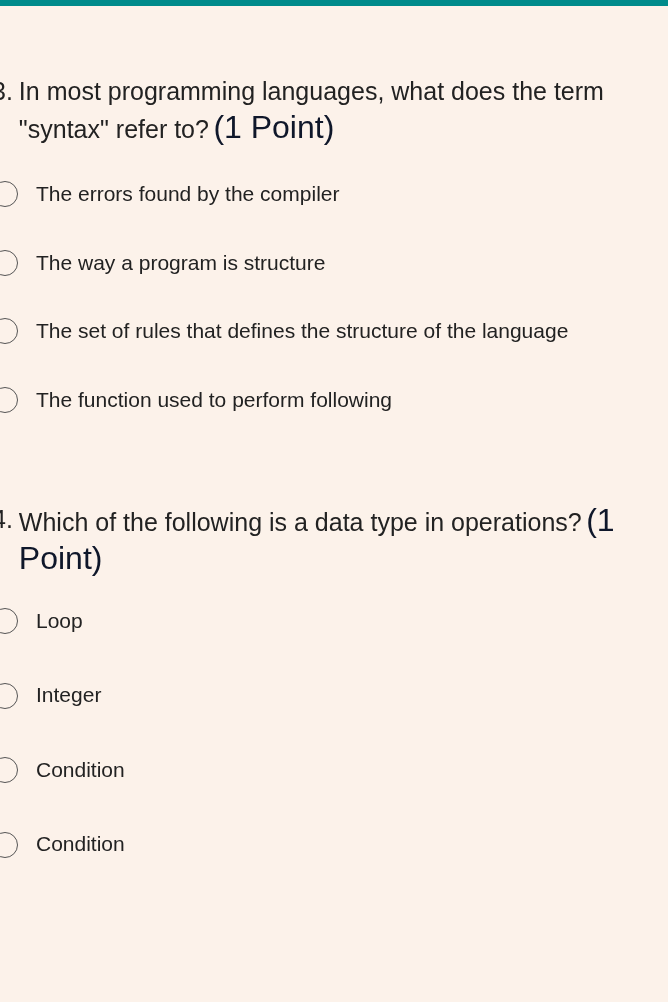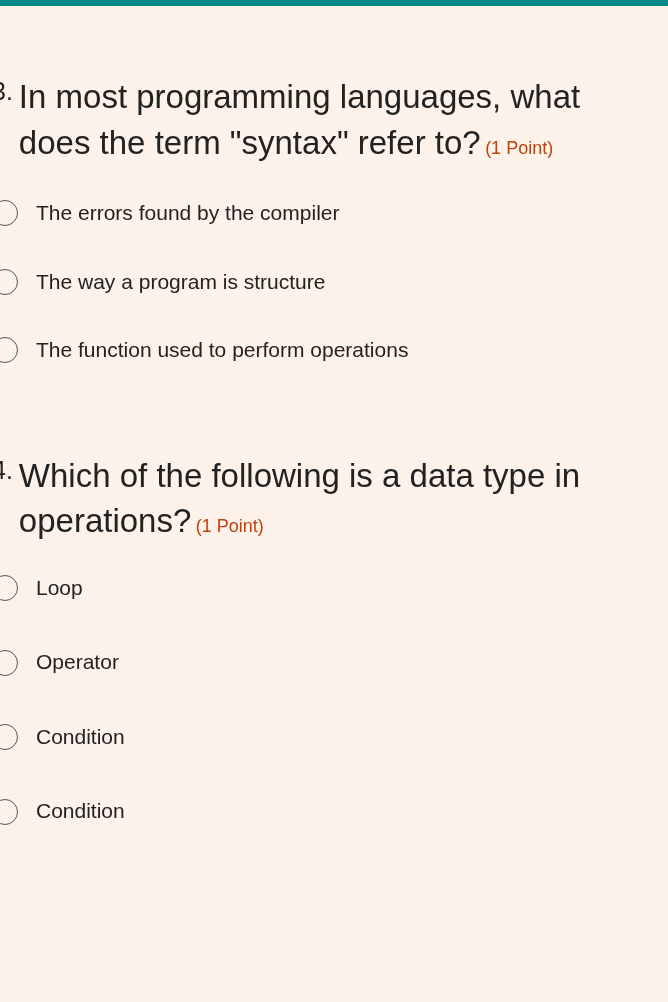--- a/index.html
+++ b/index.html
@@ -37,27 +37,27 @@
       color: #222;
       margin-left: -8px;
       padding-right: 6px;
       line-height: 1.4;
     }
     .question-text-wrap {
       flex: 1;
       padding-right: 20px;
     }
     .question-text {
-      font-size: 33px;
+      font-size: 25px;
       color: #222;
       line-height: 1.38;
     }
     .points {
-      color: #c2410c;
-      font-size: 18px;
+      color: #0f172a;
+      font-size: 32px;
     }
     .options {
       padding-left: 0;
     }
     .option-row {
       display: flex;
       align-items: center;
       margin-bottom: 36px;
       cursor: pointer;
     }
@@ -103,41 +103,45 @@
       <div class="option-row">
         <div class="radio"></div>
         <span class="option-label">The errors found by the compiler</span>
       </div>
       <div class="option-row">
         <div class="radio"></div>
         <span class="option-label">The way a program is structure</span>
       </div>
       <div class="option-row">
         <div class="radio"></div>
-        <span class="option-label">The function used to perform operations</span>
+        <span class="option-label">The set of rules that defines the structure of the language</span>
+      </div>
+      <div class="option-row">
+        <div class="radio"></div>
+        <span class="option-label">The function used to perform following</span>
       </div>
     </div>
   </div>
 
   <div class="question-block q4">
     <div class="question-header">
       <span class="question-number">4.</span>
       <div class="question-text-wrap">
         <span class="question-text">Which of the following is a data type in operations?</span>
         <span class="points">(1 Point)</span>
       </div>
     </div>
     <div class="options">
       <div class="option-row">
         <div class="radio"></div>
         <span class="option-label">Loop</span>
       </div>
       <div class="option-row">
         <div class="radio"></div>
-        <span class="option-label">Operator</span>
+        <span class="option-label">Integer</span>
       </div>
       <div class="option-row">
         <div class="radio"></div>
         <span class="option-label">Condition</span>
       </div>
       <div class="option-row">
         <div class="radio"></div>
         <span class="option-label">Condition</span>
       </div>
     </div>

